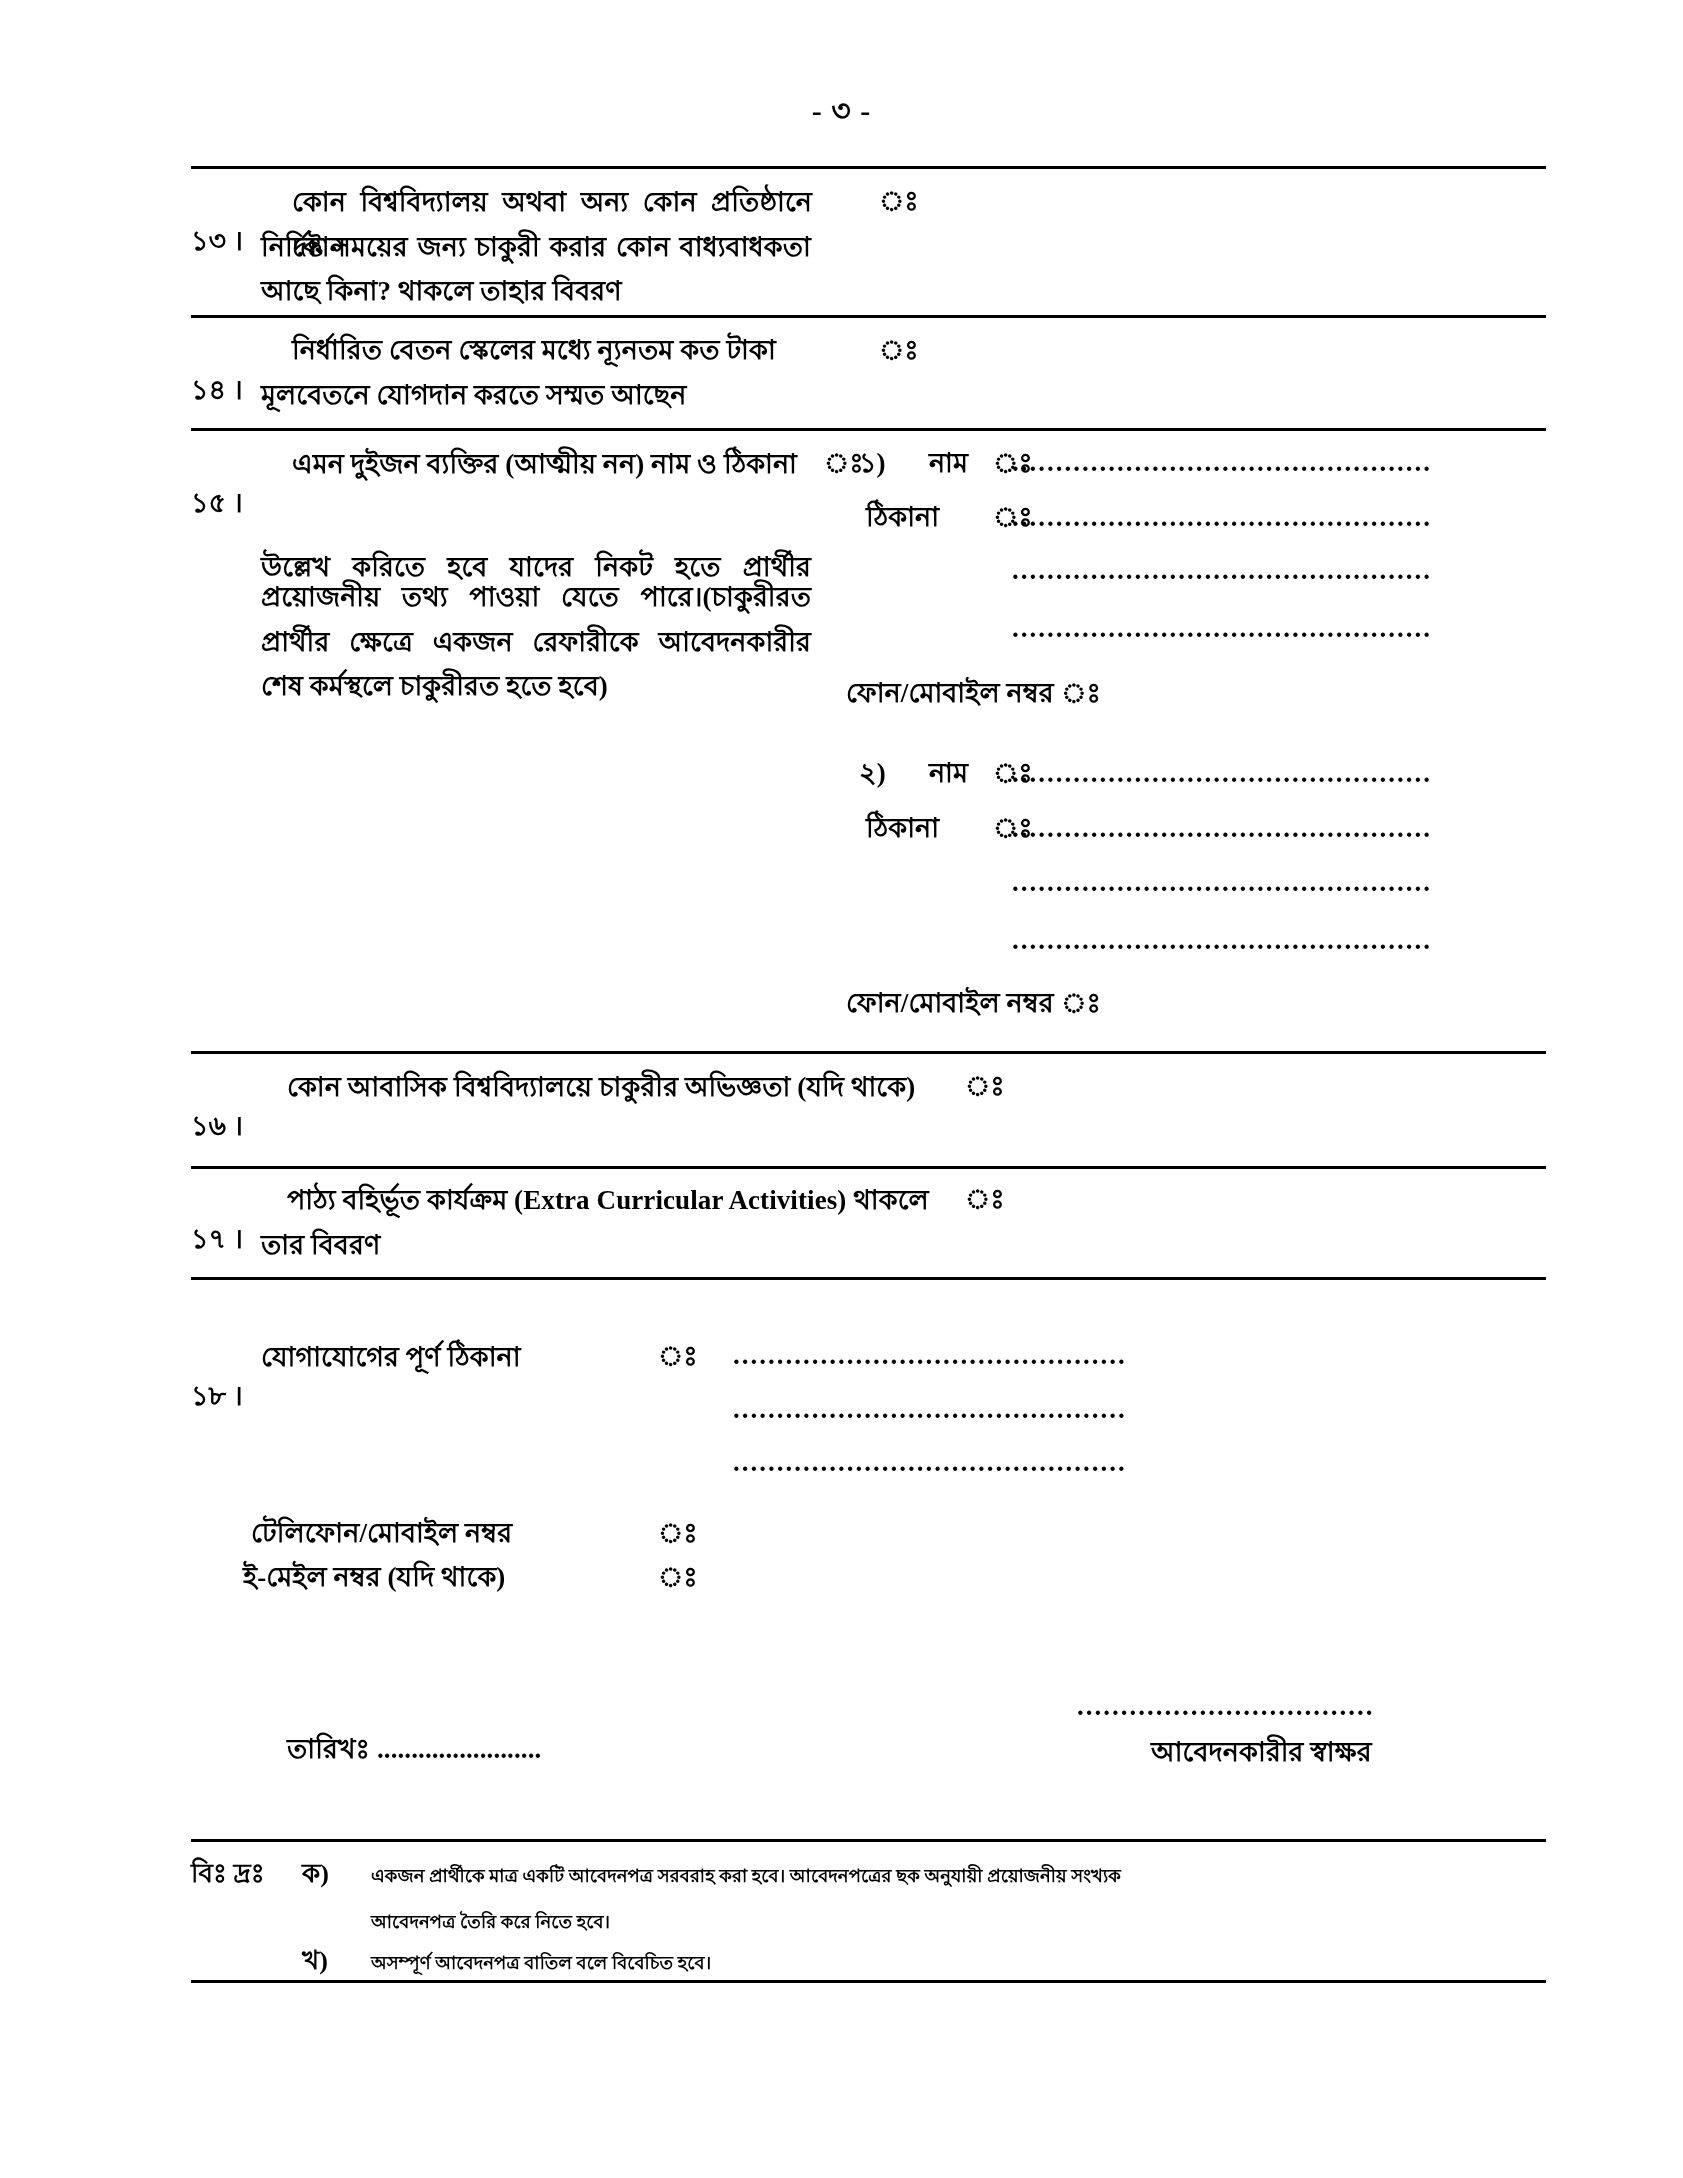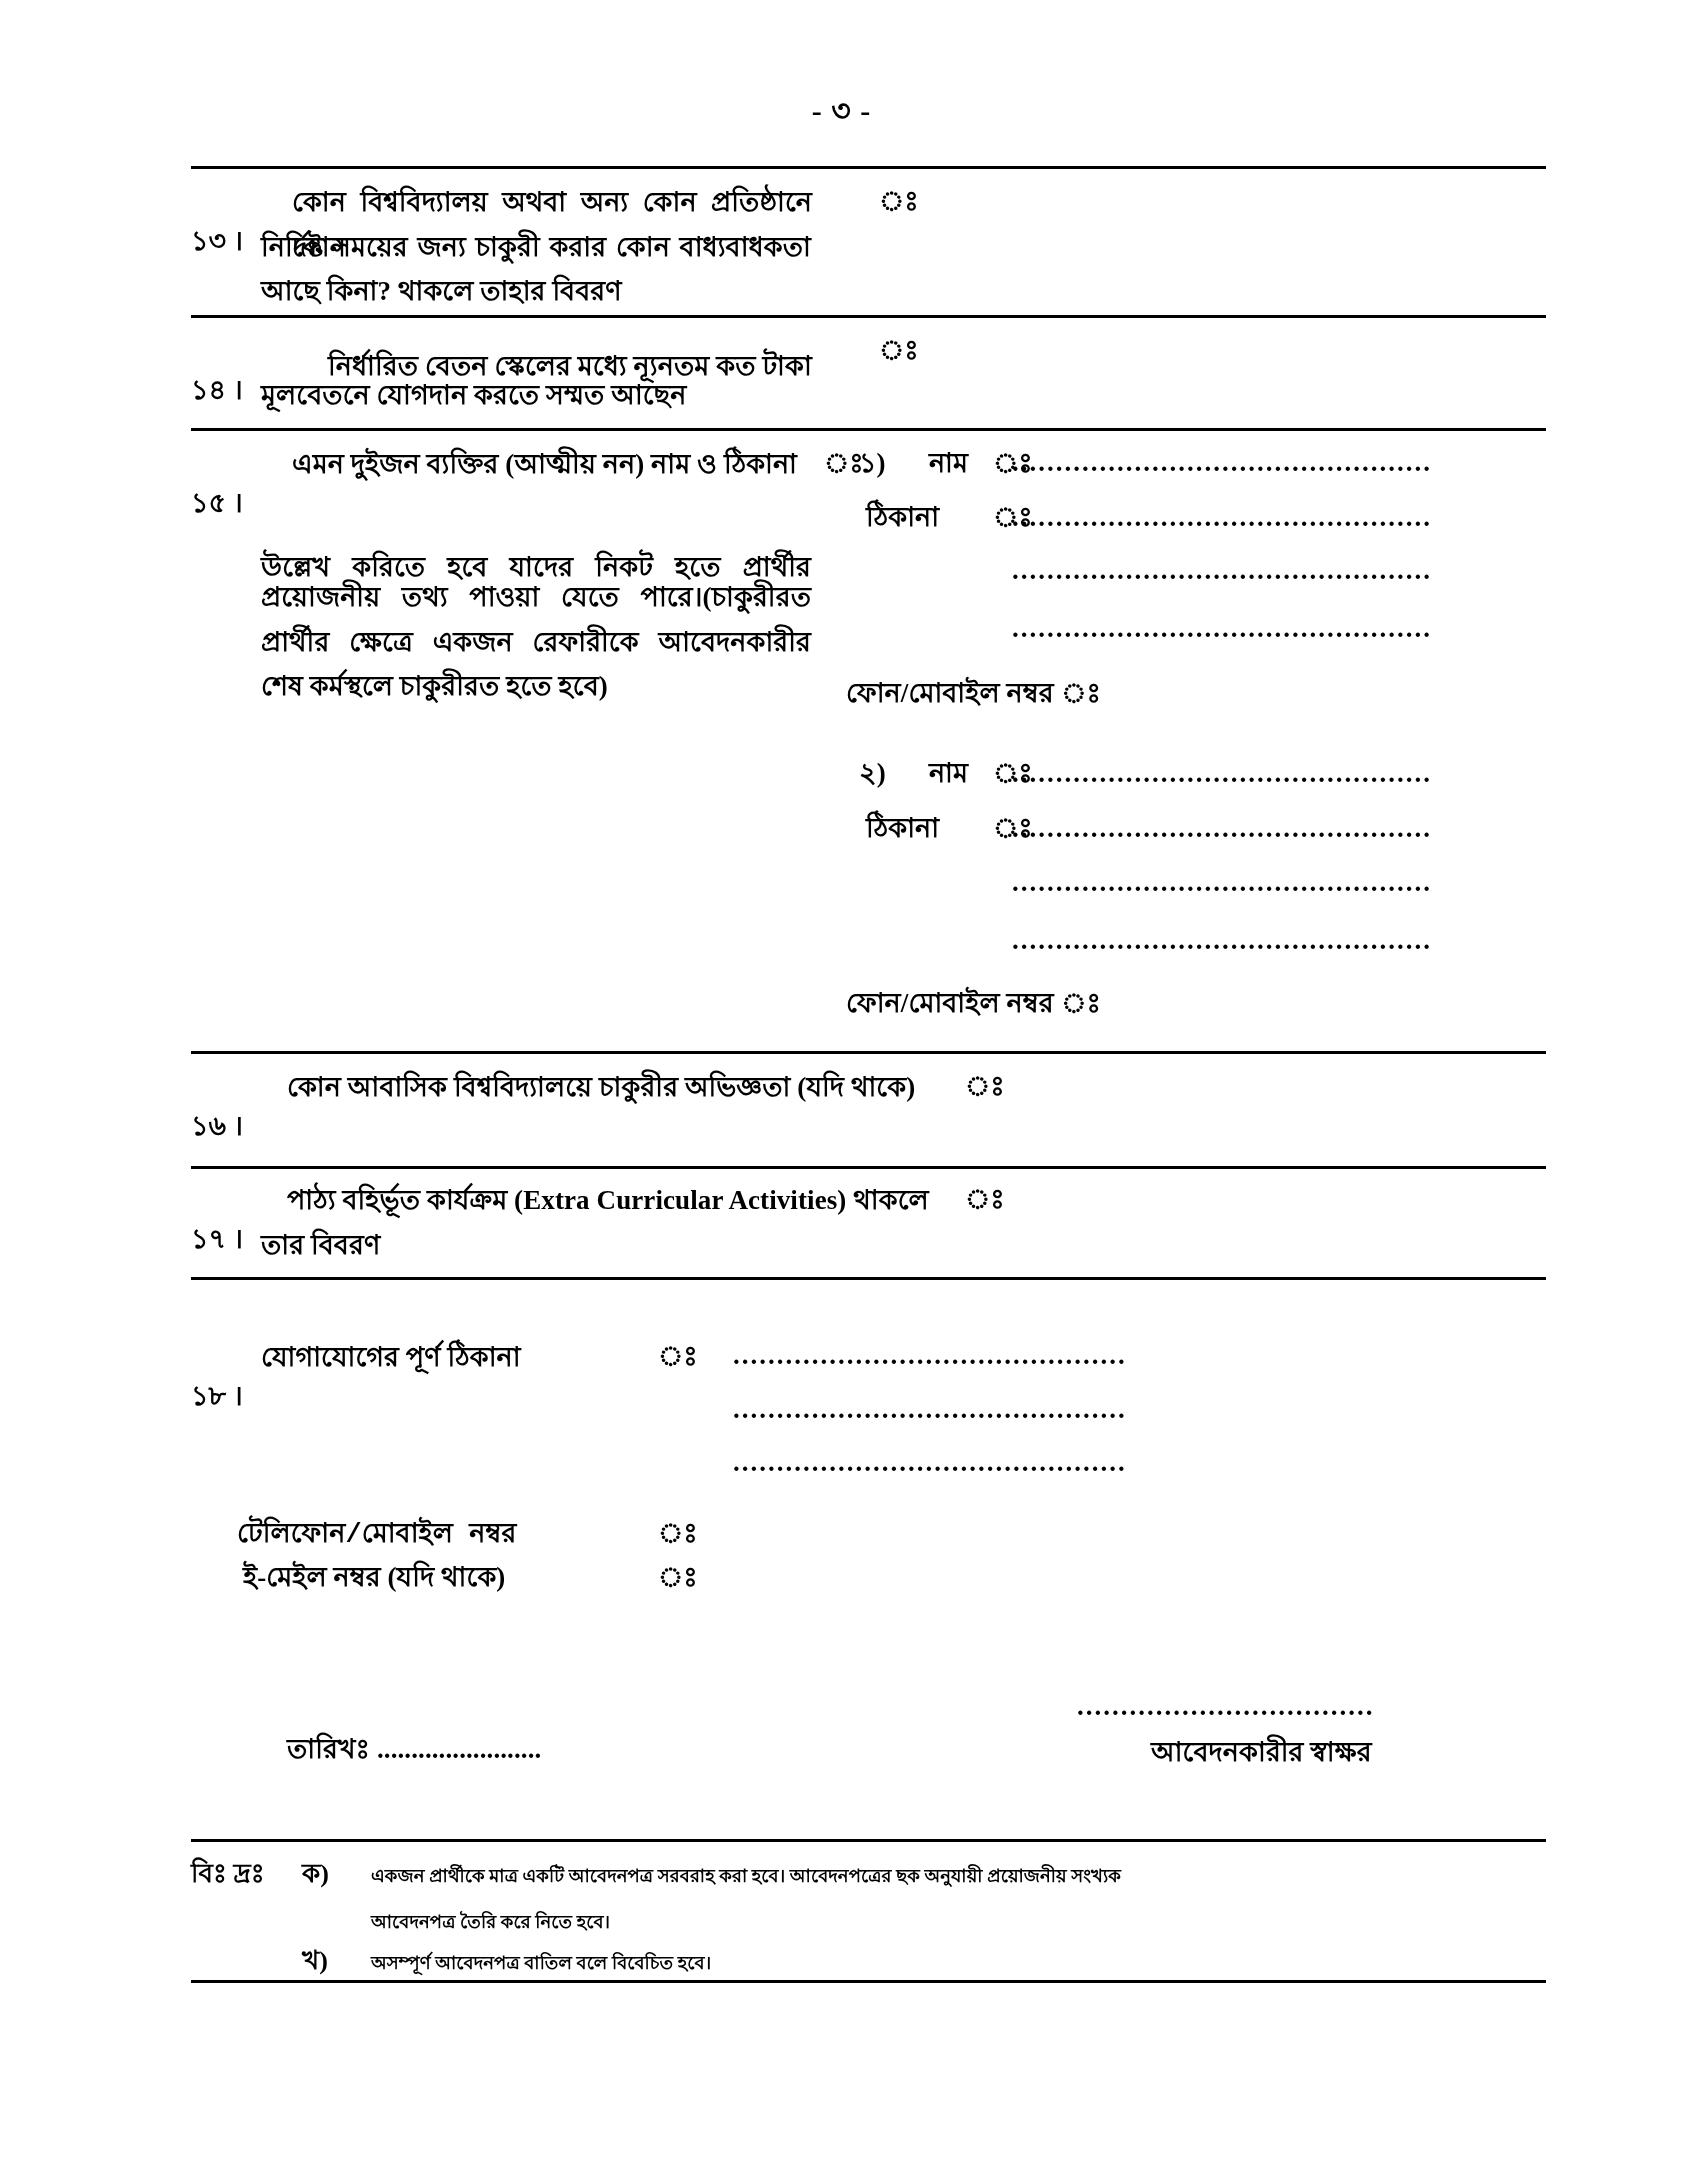--- a/index.html
+++ b/index.html
@@ -171,21 +171,21 @@
   <div class="rule" style="top:1839px;"></div>
   <div class="rule" style="top:1980px;"></div>
 
   <div class="q-num bn" style="left:191px; top:180px;">১৩ ।</div>
   <div class="q-text bn just" style="left:261px; top:225px; width:550px;">নির্দিষ্ট সময়ের জন্য চাকুরী করার কোন বাধ্যবাধকতা</div>
   <div class="q-text bn just" style="left:292px; top:180px; width:520px;">কোন বিশ্ববিদ্যালয় অথবা অন্য কোন প্রতিষ্ঠানে কোন</div>
   <div class="q-text bn nojust" style="left:261px; top:269px; width:554px;">আছে কিনা? থাকলে তাহার বিবরণ</div>
   <div class="colon bn" style="left:879px; top:180px;">ঃ</div>
 
   <div class="q-num bn" style="left:191px; top:329px;">১৪ ।</div>
-  <div class="q-text bn nojust" style="left:292px; top:344px; width:554px;margin-left:36px;">নির্ধারিত বেতন স্কেলের মধ্যে ন্যূনতম কত টাকা</div>
+  <div class="q-text bn nojust" style="left:292px; top:328px; width:554px;">নির্ধারিত বেতন স্কেলের মধ্যে ন্যূনতম কত টাকা</div>
   <div class="q-text bn nojust" style="left:261px; top:373px; width:554px;">মূলবেতনে যোগদান করতে সম্মত আছেন</div>
   <div class="colon bn" style="left:879px; top:329px;">ঃ</div>
 
   <div class="q-num bn" style="left:191px; top:442px;">১৫ ।</div>
   <div class="q-text bn nojust" style="left:292px; top:442px; width:525px;">এমন দুইজন ব্যক্তির (আত্মীয় নন) নাম ও ঠিকানা</div>
   <div class="q-text bn just" style="left:261px; top:500px; width:550px;margin-top:45px;">উল্লেখ করিতে হবে যাদের নিকট হতে প্রার্থীর</div>
   <div class="q-text bn just" style="left:261px; top:575px; width:550px;">প্রয়োজনীয় তথ্য পাওয়া যেতে পারে।(চাকুরীরত</div>
   <div class="q-text bn just" style="left:261px; top:620px; width:550px;">প্রার্থীর ক্ষেত্রে একজন রেফারীকে আবেদনকারীর</div>
   <div class="q-text bn nojust" style="left:261px; top:664px; width:554px;">শেষ কর্মস্থলে চাকুরীরত হতে হবে)</div>
   <div class="colon bn" style="left:824px; top:442px;">ঃ</div>
@@ -226,21 +226,21 @@
   <div class="colon bn" style="left:965px; top:1178px;">ঃ</div>
 
   <div class="q-num bn" style="left:191px; top:1335px;">১৮ ।</div>
   <div class="q-text bn nojust" style="left:261px; top:1335px; width:416px;">যোগাযোগের পূর্ণ ঠিকানা</div>
   <div class="colon bn" style="left:658px; top:1335px;">ঃ</div>
 
   <div class="dots" style="left:733px; top:1340px; width:490px;">.............................................</div>
   <div class="dots" style="left:733px; top:1394px; width:490px;">.............................................</div>
   <div class="dots" style="left:733px; top:1447px; width:490px;">.............................................</div>
 
-  <div class="sub-label bn" style="left:237px; top:1512px;font-family:Liberation Mono, monospace;">টেলিফোন/মোবাইল নম্বর</div>
+  <div class="sub-label bn" style="left:251px; top:1512px;">টেলিফোন/মোবাইল নম্বর</div>
   <div class="colon bn" style="left:658px; top:1512px;">ঃ</div>
 
   <div class="sub-label bn" style="left:243px; top:1556px;">ই-মেইল নম্বর (যদি থাকে)</div>
   <div class="colon bn" style="left:658px; top:1556px;">ঃ</div>
 
   <div class="date-line bn" style="left:287px; top:1728px;">তারিখঃ ........................</div>
 
   <div class="sig-dots" style="left:1077px; top:1691px;">..................................</div>
   <div class="sig-caption bn" style="left:1151px; top:1731px;">আবেদনকারীর স্বাক্ষর</div>
 

